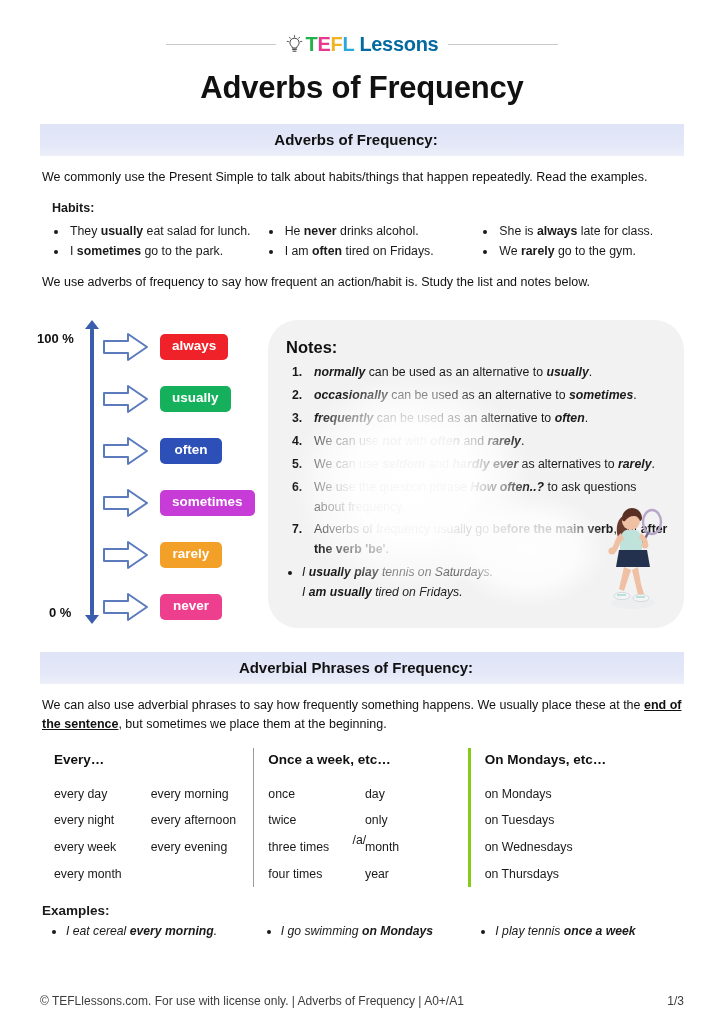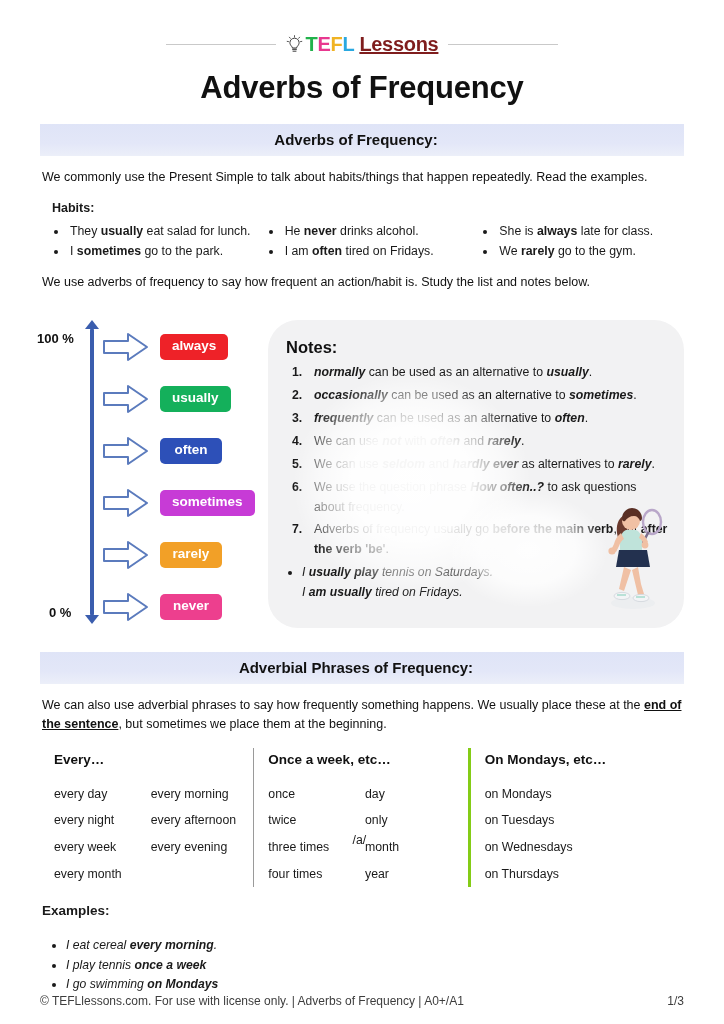--- a/index.html
+++ b/index.html
@@ -18,21 +18,21 @@
   
   .logo-row { display:flex; align-items:center; justify-content:center; gap:10px; padding-top:34px; }
   .logo-rule { flex:0 0 110px; height:1px; background:#c9c9c9; }
   .logo { display:flex; align-items:center; gap:2px; }
   .bulb { width:17px; height:19px; position:relative; display:inline-block; margin-right:1px; }
   .logo-text { font-size:20px; font-weight:bold; letter-spacing:-0.3px; line-height:1; }
   .logo-text .l1 { color:#21b24b; }
   .logo-text .l2 { color:#e8388f; }
   .logo-text .l3 { color:#f0b323; }
   .logo-text .l4 { color:#29a8e0; }
-  .logo-text .l5 { color:#7f1d1d; margin-left:5px;text-decoration:underline; }
+  .logo-text .l5 { color:#0369a1; margin-left:5px; }
 
   .page-title {
     text-align:center;
     font-size:31px;
     font-weight:bold;
     letter-spacing:-0.2px;
     margin:16px 0 0 0;
     color:#111;
   }
 
@@ -126,21 +126,21 @@
   .ptable { display:flex; margin-top:14px; }
   .pcol { flex:1; padding:0 10px; }
   .pcol.mid { border-left:1px solid #9a9a9a; border-right:3px solid #84cc16; }
   .pcol h4 { margin:4px 0 14px 4px; font-size:13.5px; font-weight:bold; color:#111; }
   .pgrid { display:flex; position:relative; }
   .pgrid .sub { flex:1; }
   .pgrid .sub div { font-size:12.3px; line-height:2.17; padding-left:4px; white-space:nowrap; }
   .slash { position:absolute; left:50%; top:52px; transform:translateX(-62%); font-size:12.3px; }
 
   .ex-label { font-weight:bold; font-size:13.5px; margin:16px 0 0 2px; }
-  .ex-cols { display:flex; margin-top:18px;flex-direction:column; }
+  .ex-cols { display:flex; margin-top:4px; }
   .ex-cols .c { flex:1; }
   .ex-cols ul { margin:0; padding-left:26px; }
   .ex-cols li { font-size:12.2px; font-style:italic; line-height:1.6; }
 
   
   .footer {
     position:absolute; left:40px; right:40px; bottom:16px;
     display:flex; justify-content:space-between; align-items:center;
     font-size:12px; color:#3d3d3d;
   }
@@ -388,26 +388,26 @@
 
   <div class="ex-label">Examples:</div>
   <div class="ex-cols">
       <div class="c">
         <ul>
           <li><span>I eat cereal </span><span style="font-weight: bold;">every morning</span><span>.</span></li>
         </ul>
       </div>
       <div class="c">
         <ul>
+          <li><span>I go swimming </span><span style="font-weight: bold;">on Mondays</span></li>
+        </ul>
+      </div>
+      <div class="c">
+        <ul>
           <li><span>I play tennis </span><span style="font-weight: bold;">once a week</span></li>
-        </ul>
-      </div>
-      <div class="c">
-        <ul>
-          <li><span>I go swimming </span><span style="font-weight: bold;">on Mondays</span></li>
         </ul>
       </div>
     </div>
 
   <div class="footer">
     <span>© TEFLlessons.com. For use with license only. | Adverbs of Frequency | A0+/A1</span>
     <span>1/3</span>
   </div>
 
 </div>

